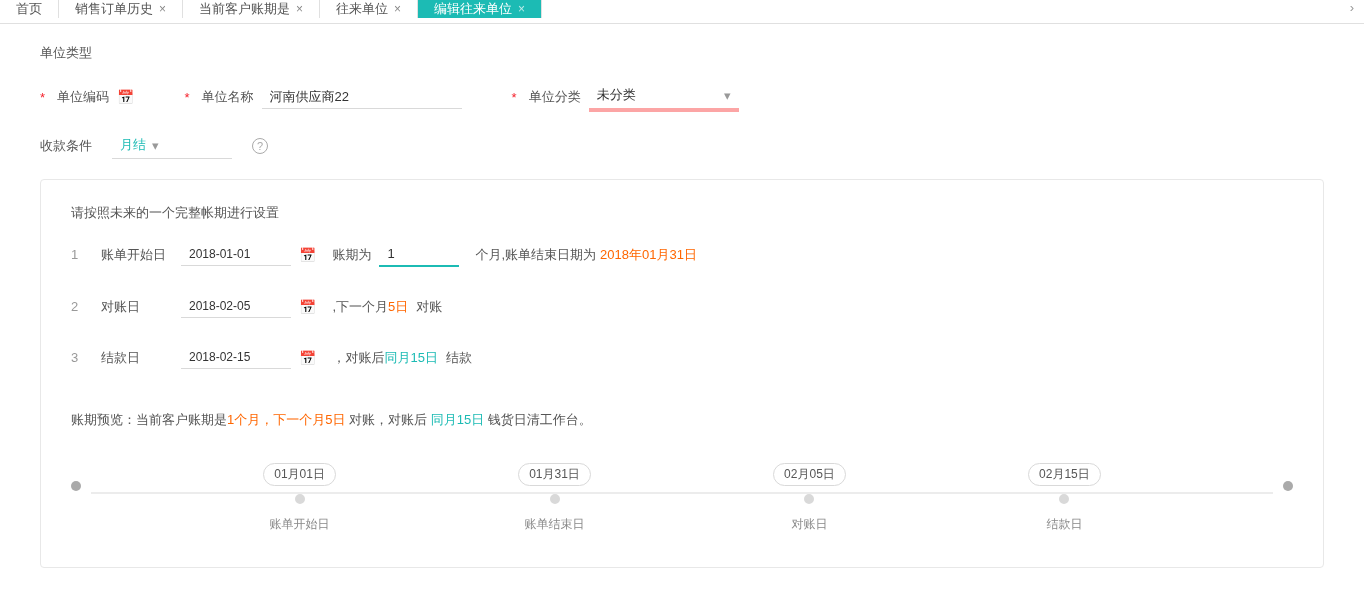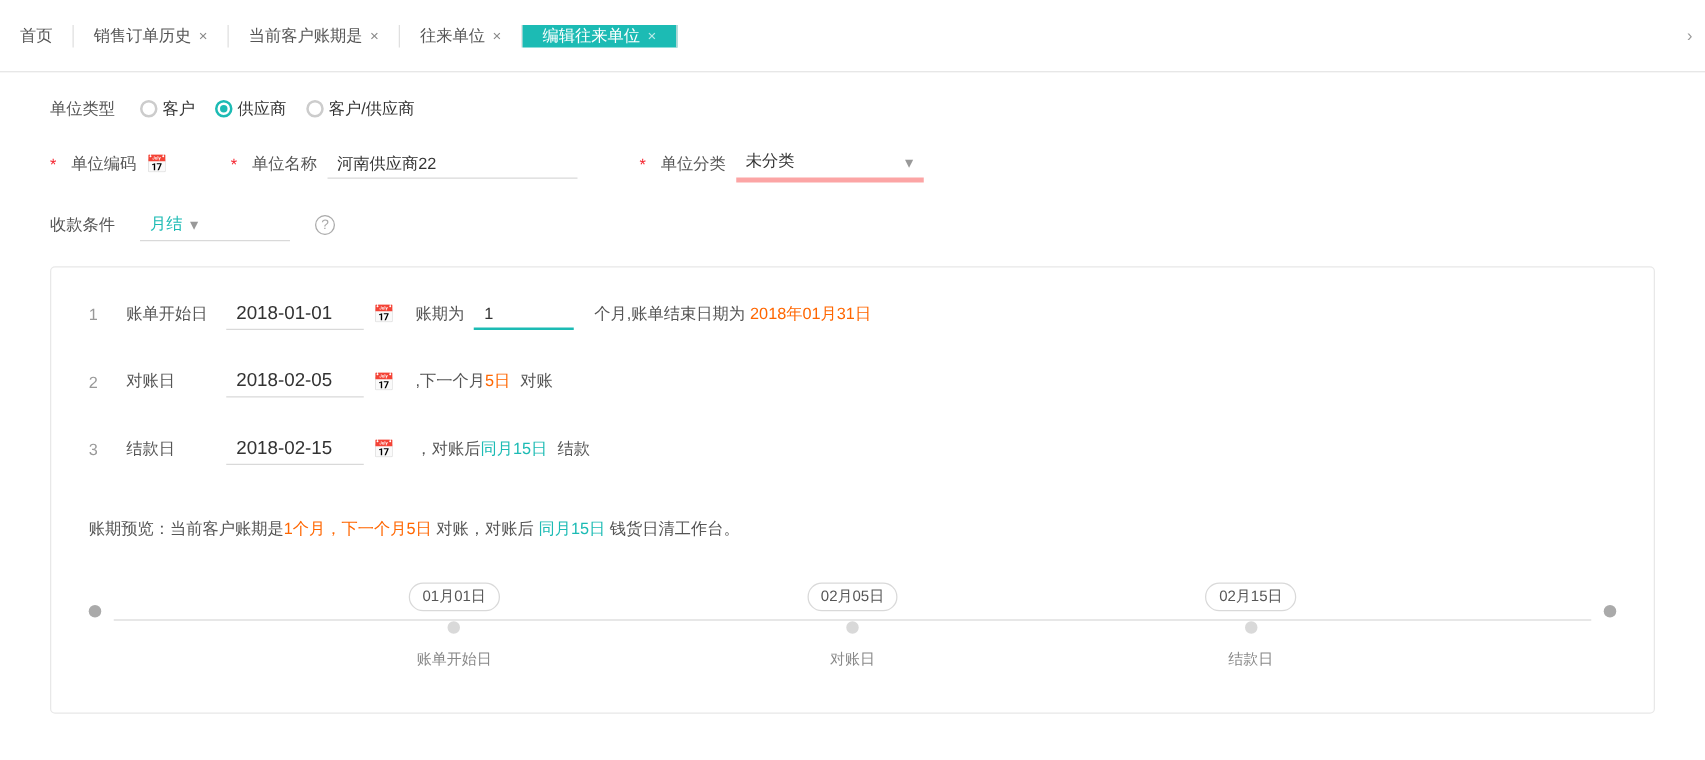--- a/index.html
+++ b/index.html
@@ -1,24 +1,24 @@
 <!DOCTYPE html>
 <html><head>
   <meta charset="utf-8">
   <style>
     * { box-sizing: border-box; margin: 0; padding: 0; }
     body { font-family: 'Microsoft YaHei', Arial, sans-serif; font-size: 13px; background: #f5f5f5; color: #333; }
 
     
     .tab-bar {
       display: flex;
-      align-items: center;
+      align-items: flex-start;
       background: #fff;
       border-bottom: 1px solid #e0e0e0;
-      height: 58px;
+      height: 24px;
     }
     .tab {
       display: flex;
       align-items: center;
       padding: 0 16px;
       cursor: pointer;
       white-space: nowrap;
       font-size: 13px;
       color: #555;
       border-right: 1px solid #e0e0e0;
@@ -144,21 +144,21 @@
     }
     .row-field-label {
       width: 80px;
       color: #555;
     }
     .date-input {
       border: none;
       border-bottom: 1px solid #d9d9d9;
       outline: none;
       padding: 4px 8px;
-      font-size: 15px;
+      font-size: 12px;
       color: #333;
       background: transparent;
       width: 110px;
     }
     .period-input {
       border: none;
       border-bottom: 2px solid #1cbbb4;
       outline: none;
       padding: 4px 8px;
       font-size: 13px;
@@ -268,34 +268,20 @@
   </div>
   <div class="tab-arrow">
     <span>›</span>
   </div>
 </div>
 
 <div class="main-content">
 
   <div class="form-row">
     <span class="form-label">单位类型</span>
-    <div class="radio-group">
-      <label class="radio-item">
-        <div class="radio-circle"></div>
-        <span>客户</span>
-      </label>
-      <label class="radio-item">
-        <div class="radio-circle checked"></div>
-        <span>供应商</span>
-      </label>
-      <label class="radio-item">
-        <div class="radio-circle"></div>
-        <span>客户/供应商</span>
-      </label>
-    </div>
   </div>
 
   <div class="form-row">
     <div class="field-group">
       <span class="required-mark">*</span>
       <span class="form-label">单位编码</span>
       <span class="calendar-icon">📅</span>
     </div>
     <div class="field-group" style="margin-left:30px;">
       <span class="required-mark">*</span>
@@ -315,20 +301,21 @@
   <div class="form-row">
     <span class="form-label">收款条件</span>
     <div class="select-field">
       <span class="select-value">月结</span>
       <span class="dropdown-icon">▾</span>
     </div>
     <div class="help-icon">?</div>
   </div>
 
   <div class="card-section">
+    <div class="card-title">请按照未来的一个完整帐期进行设置</div>
 
     <div class="card-row">
       <span class="row-num">1</span>
       <span class="row-field-label">账单开始日</span>
       <input class="date-input" type="text" value="2018-01-01" style="">
       <span class="calendar-icon" style="margin:0 8px;">📅</span>
       <span class="desc-text">账期为</span>
       <input class="period-input" style="margin: 0px 8px;" type="text" value="1">
       <span class="desc-text">个月,账单结束日期为</span>
       <span class="highlight-orange" style="margin-left:4px;">2018年01月31日</span>
@@ -373,20 +360,25 @@
         <div style="display:flex;flex-direction:column;align-items:center;z-index:1;">
           <div style="width:10px;height:10px;border-radius:50%;background:#aaa;position:relative;top:18px;"></div>
         </div>
 
         <div class="timeline-point">
           <div class="timeline-label-box">01月01日</div>
           <div style="width:10px;height:10px;border-radius:50%;background:#d9d9d9;border:2px solid #d9d9d9;"></div>
           <div class="timeline-sublabel">账单开始日</div>
         </div>
         <div class="timeline-point">
+          <div class="timeline-label-box">01月31日</div>
+          <div style="width:10px;height:10px;border-radius:50%;background:#d9d9d9;border:2px solid #d9d9d9;"></div>
+          <div class="timeline-sublabel">账单结束日</div>
+        </div>
+        <div class="timeline-point">
           <div class="timeline-label-box">02月05日</div>
           <div style="width:10px;height:10px;border-radius:50%;background:#d9d9d9;border:2px solid #d9d9d9;"></div>
           <div class="timeline-sublabel">对账日</div>
         </div>
         <div class="timeline-point">
           <div class="timeline-label-box">02月15日</div>
           <div style="width:10px;height:10px;border-radius:50%;background:#d9d9d9;border:2px solid #d9d9d9;"></div>
           <div class="timeline-sublabel">结款日</div>
         </div>
 

